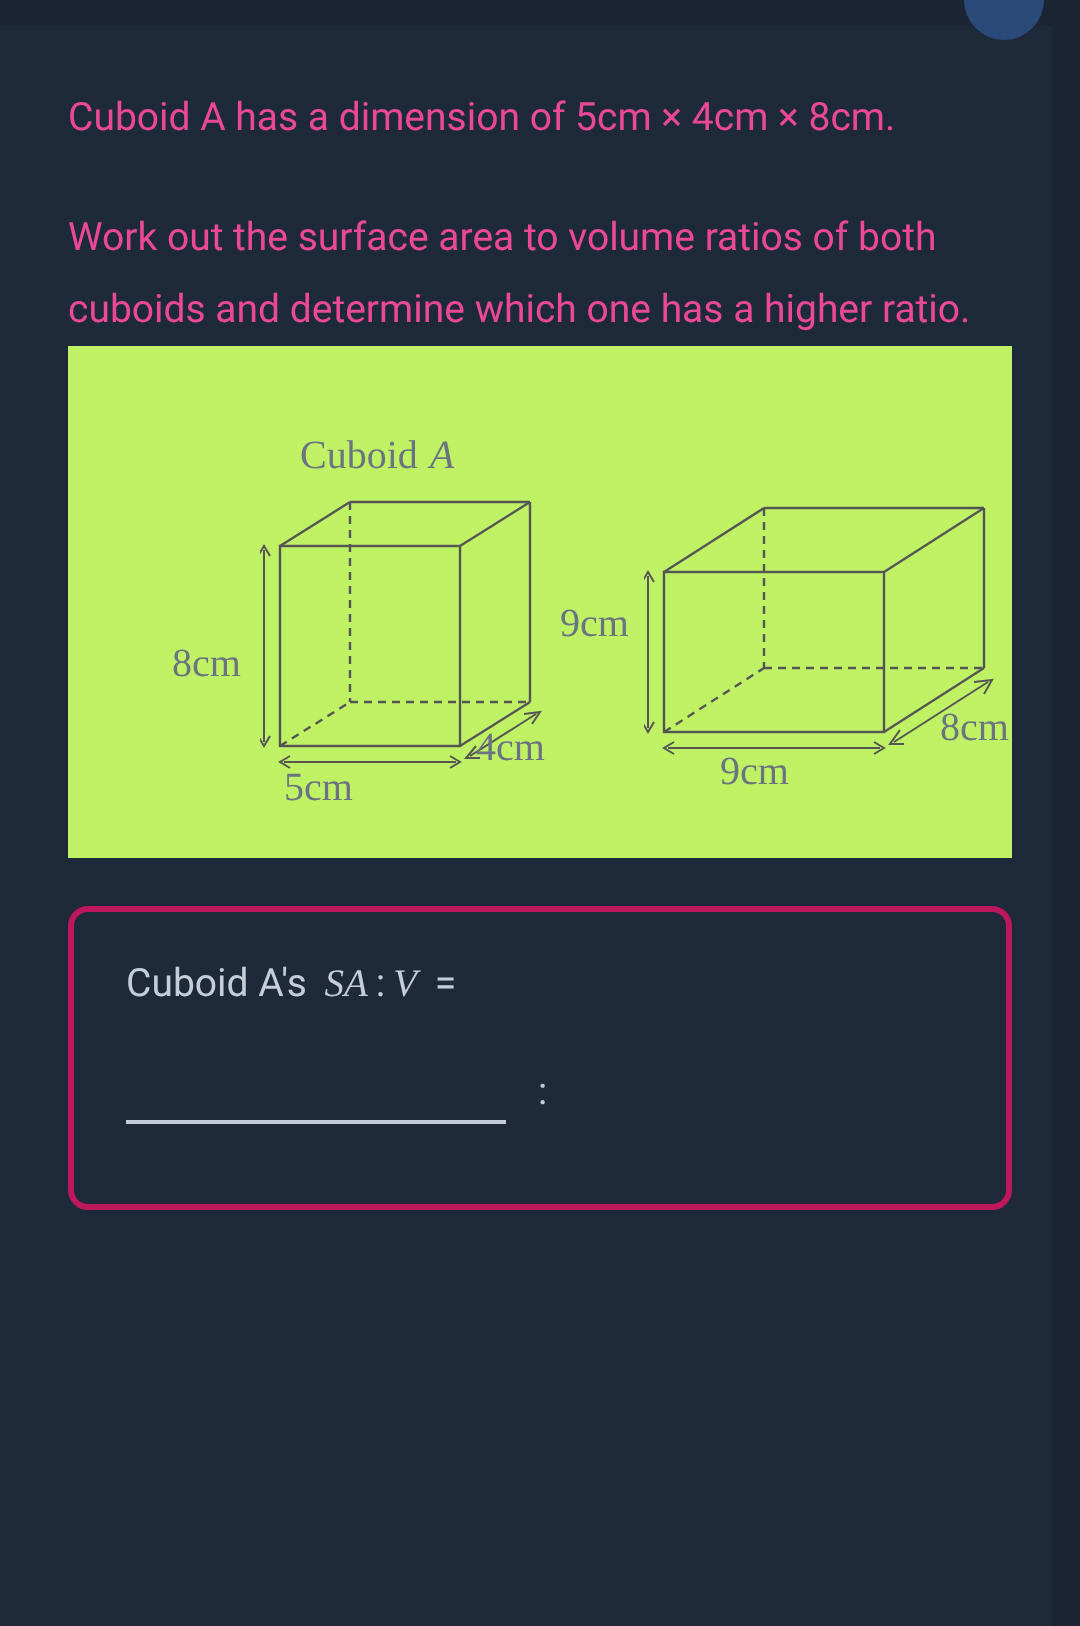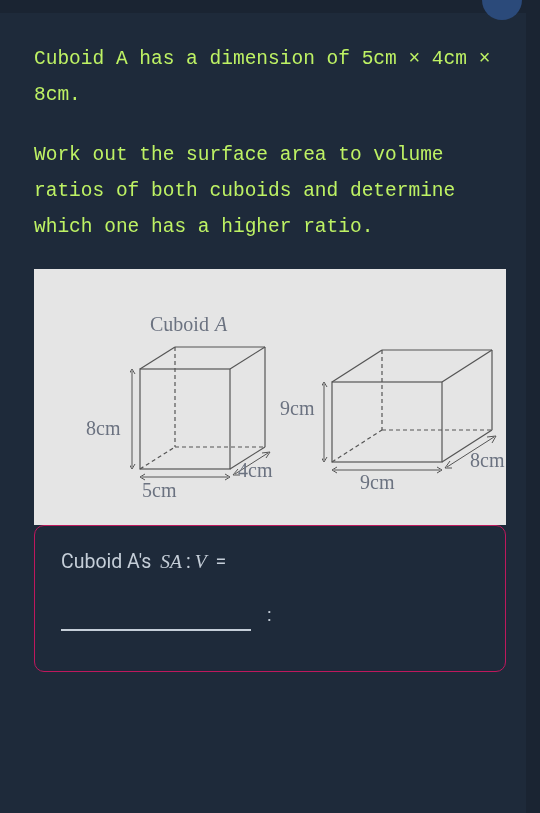--- a/index.html
+++ b/index.html
@@ -38,37 +38,36 @@
       height: 800px;
       background: #1a2432;
     }
     .content {
       padding: 28px 34px 0 34px;
       width: 526px;
     }
     .problem-text {
       font-size: 19.5px;
       line-height: 1.85;
-      color: #bef264;
+      color: #ec4899;
       font-weight: 400;
-      font-family: Liberation Mono, monospace;
     }
     .para1 {
       margin-bottom: 24px;
     }
     .para2 {
-      margin-bottom: 24px;
     }
     .para3 {
       margin-bottom: 20px;
     }
     .figure {
-      background: #e5e5e5;
+      background: #bef264;
       width: 472px;
       height: 256px;
+      margin-bottom: 24px;
       position: relative;
     }
     .cuboid-label {
       position: absolute;
       font-size: 20px;
       color: #6b7280;
       font-family: Georgia, serif;
     }
     .cuboid-label-a {
       left: 116px;
@@ -91,21 +90,21 @@
     .dim-8a { left: 52px; top: 148px; }
     .dim-4a { left: 204px; top: 190px; }
     .dim-5a { left: 108px; top: 210px; }
     .dim-9a { left: 246px; top: 128px; }
     .dim-8b { left: 436px; top: 180px; }
     .dim-9b { left: 326px; top: 202px; }
     svg.cuboid-svg {
       position: absolute;
     }
     .answer-box {
-      border: 1px solid #be185d;
+      border: 3px solid #be185d;
       border-radius: 10px;
       padding: 24px 26px 40px 26px;
       width: 472px;
     }
     .answer-label {
       font-size: 19.5px;
       color: #c5ced8;
       margin-bottom: 28px;
     }
     .answer-label .math {

